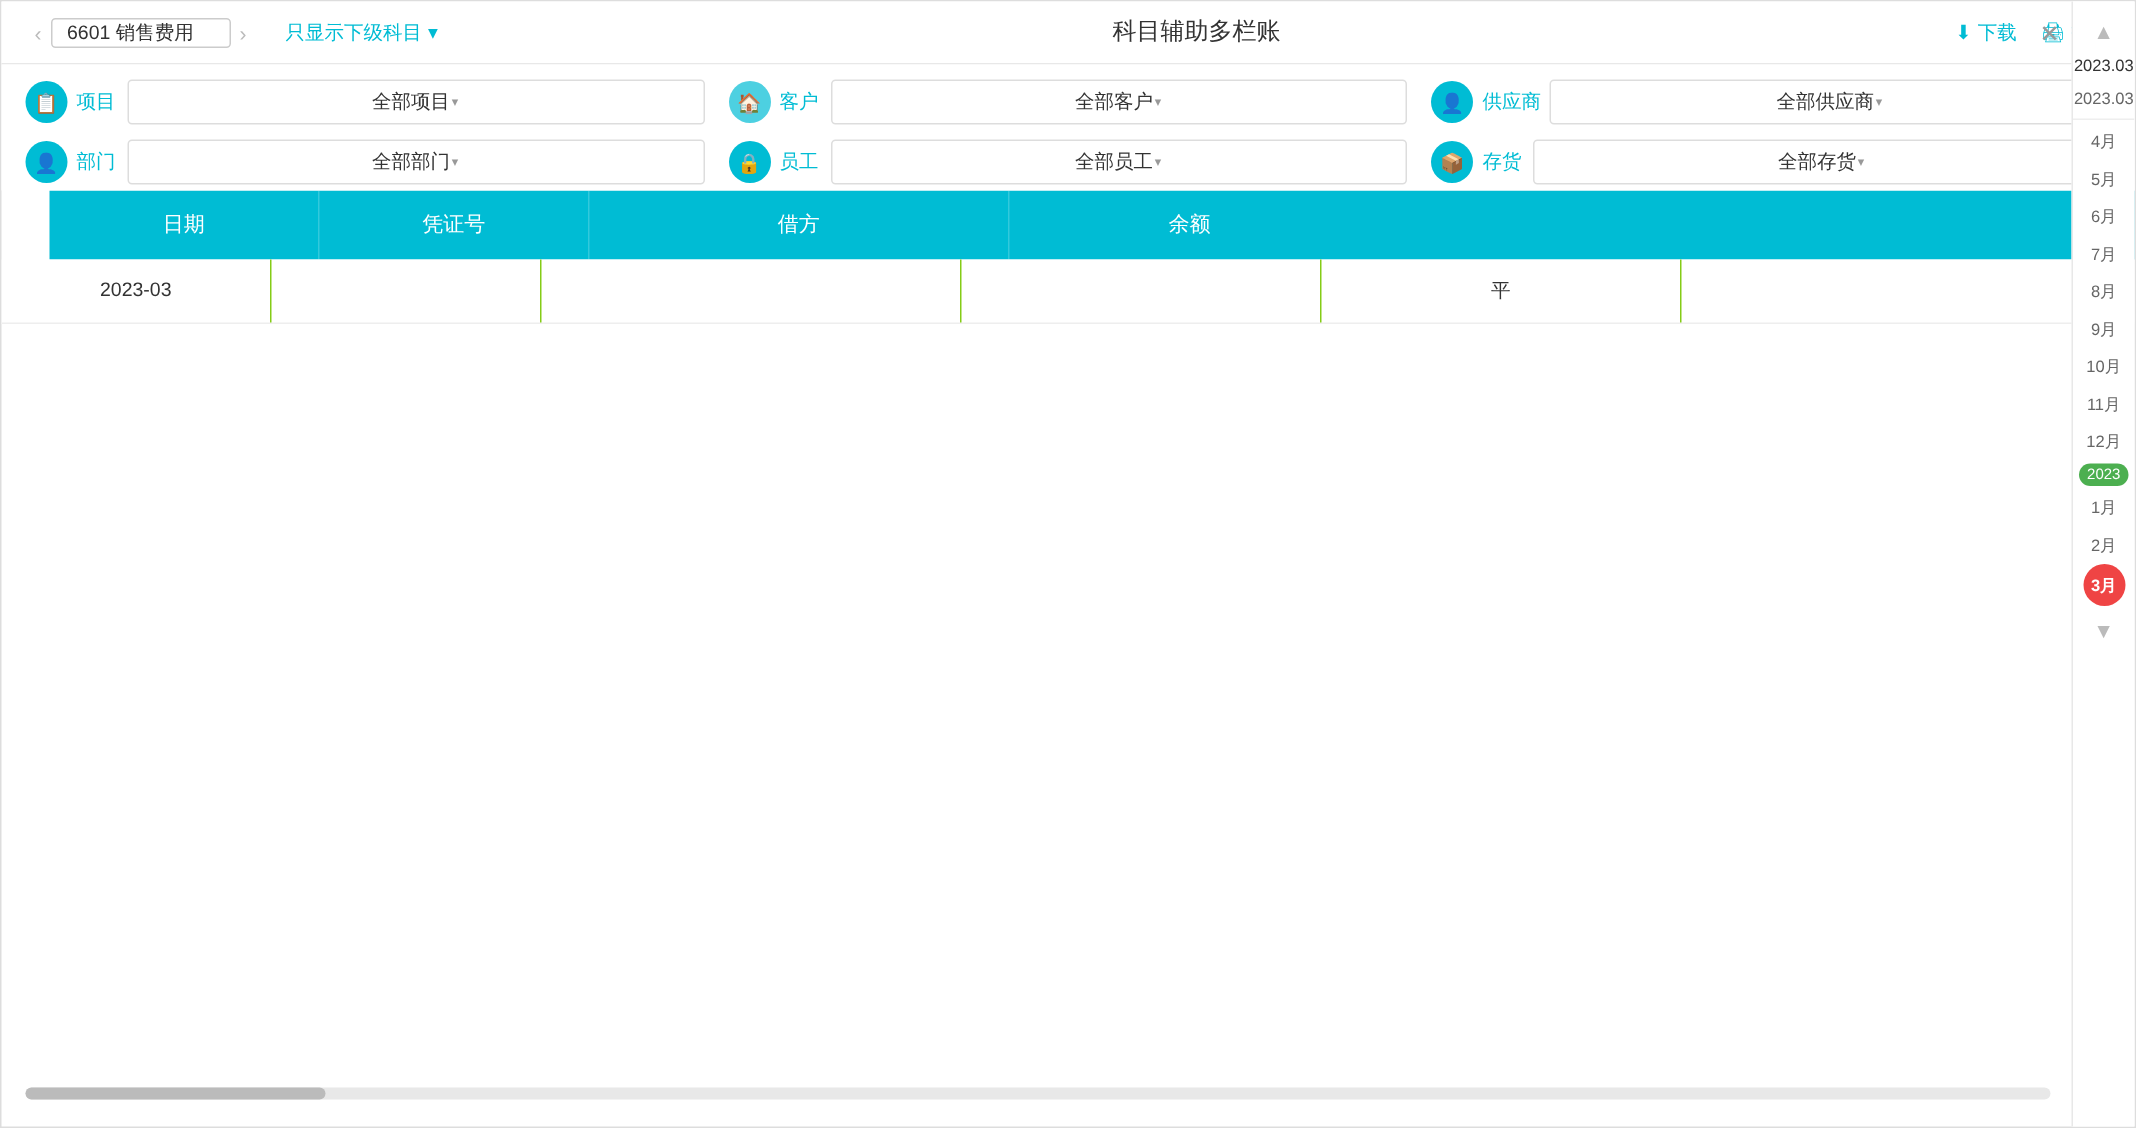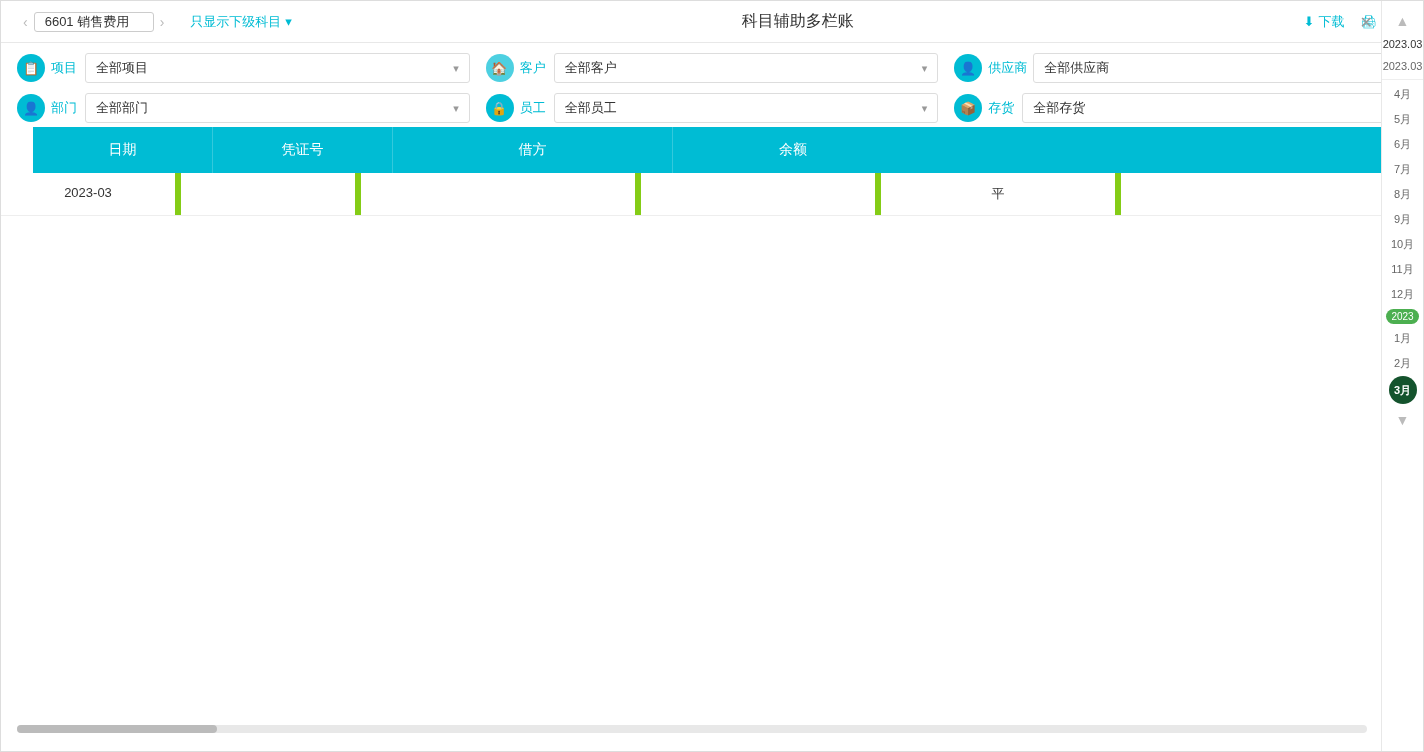--- a/index.html
+++ b/index.html
@@ -15,31 +15,31 @@
     .page-title { flex: 1; text-align: center; font-size: 16px; font-weight: 500; color: #333; }
     .header-actions { display: flex; align-items: center; gap: 16px; }
     .action-btn { color: #00bcd4; cursor: pointer; display: flex; align-items: center; gap: 4px; font-size: 13px; }
 
     
     .filter-bar { padding: 10px 16px; background: #fff; display: flex; flex-wrap: wrap; gap: 10px; align-items: center; }
     .filter-row { display: flex; gap: 16px; width: 100%; }
     .filter-item { display: flex; align-items: center; gap: 6px; flex: 1; }
     .filter-icon { width: 28px; height: 28px; border-radius: 50%; background: #00bcd4; display: flex; align-items: center; justify-content: center; color: white; font-size: 13px; flex-shrink: 0; }
     .filter-label { color: #00bcd4; font-size: 13px; min-width: 28px; flex-shrink: 0; }
-    .filter-select { flex: 1; border: 1px solid #ddd; border-radius: 3px; padding: 5px 10px; font-size: 13px; display: flex; align-items: center; justify-content: space-between; cursor: pointer; background: #fff; color: #333; }
+    .filter-select { flex: 1; border: 1px solid #ddd; border-radius: 3px; padding: 5px 0; font-size: 13px; display: flex; align-items: center; justify-content: center; cursor: pointer; background: #fff; color: #333; font-family: Liberation Mono, monospace; }
     .filter-select .arrow { color: #999; font-size: 11px; }
 
     
     .table-container { margin: 0 0; overflow: hidden; }
     .table-header { display: grid; grid-template-columns: 180px 180px 280px 240px 240px 120px 200px; background: #00bcd4; color: white; font-size: 14px; margin-left: 32px; }
     .th { padding: 14px 10px; text-align: center; border-right: 1px solid rgba(255,255,255,0.2); }
     .th:last-child { border-right: none; }
     .table-body { background: #fff; }
     .table-row { display: grid; grid-template-columns: 180px 180px 280px 240px 240px 120px 200px; border-bottom: 1px solid #eee; }
-    .td { padding: 12px 10px; text-align: center; border-right: 6px solid #84cc16; font-size: 13px; color: #333; }
+    .td { padding: 12px 10px; text-align: center; border-right: 1px solid #84cc16; font-size: 13px; color: #333; }
     .td:last-child { border-right: none; }
 
     
     .scrollbar-area { position: absolute; bottom: 16px; left: 0; right: 40px; height: 10px; }
     .scrollbar-track { background: #e8e8e8; border-radius: 5px; height: 8px; margin: 0 16px; position: relative; }
     .scrollbar-thumb { background: #bbb; border-radius: 5px; height: 8px; width: 200px; position: absolute; left: 0; }
 
     
     .right-sidebar { position: absolute; right: 0; top: 0; bottom: 0; width: 42px; border-left: 1px solid #e8e8e8; background: #fff; display: flex; flex-direction: column; align-items: center; padding-top: 8px; overflow: hidden; }
     .sidebar-month { font-size: 11px; color: #666; padding: 5px 4px; cursor: pointer; text-align: center; width: 100%; display: flex; justify-content: center; }
@@ -167,19 +167,19 @@
     <div class="sidebar-month">6月</div>
     <div class="sidebar-month">7月</div>
     <div class="sidebar-month">8月</div>
     <div class="sidebar-month">9月</div>
     <div class="sidebar-month">10月</div>
     <div class="sidebar-month">11月</div>
     <div class="sidebar-month">12月</div>
     <div style="background:#4caf50;color:white;border-radius:10px;padding:2px 5px;font-size:10px;margin:2px 0;cursor:pointer;">2023</div>
     <div class="sidebar-month">1月</div>
     <div class="sidebar-month">2月</div>
-    <div style="background:#14532d;color:white;border-radius:50%;width:28px;height:28px;display:flex;align-items:center;justify-content:center;font-size:11px;cursor:pointer;font-weight:bold;">3月</div>
+    <div style="background:#ef4444;color:white;border-radius:50%;width:28px;height:28px;display:flex;align-items:center;justify-content:center;font-size:11px;cursor:pointer;font-weight:bold;">3月</div>
     <div class="sidebar-nav" style="margin-top:4px;">▼</div>
   </div>
 
   <div class="close-btn">✕</div>
 
 </div>
 
 </body></html>

